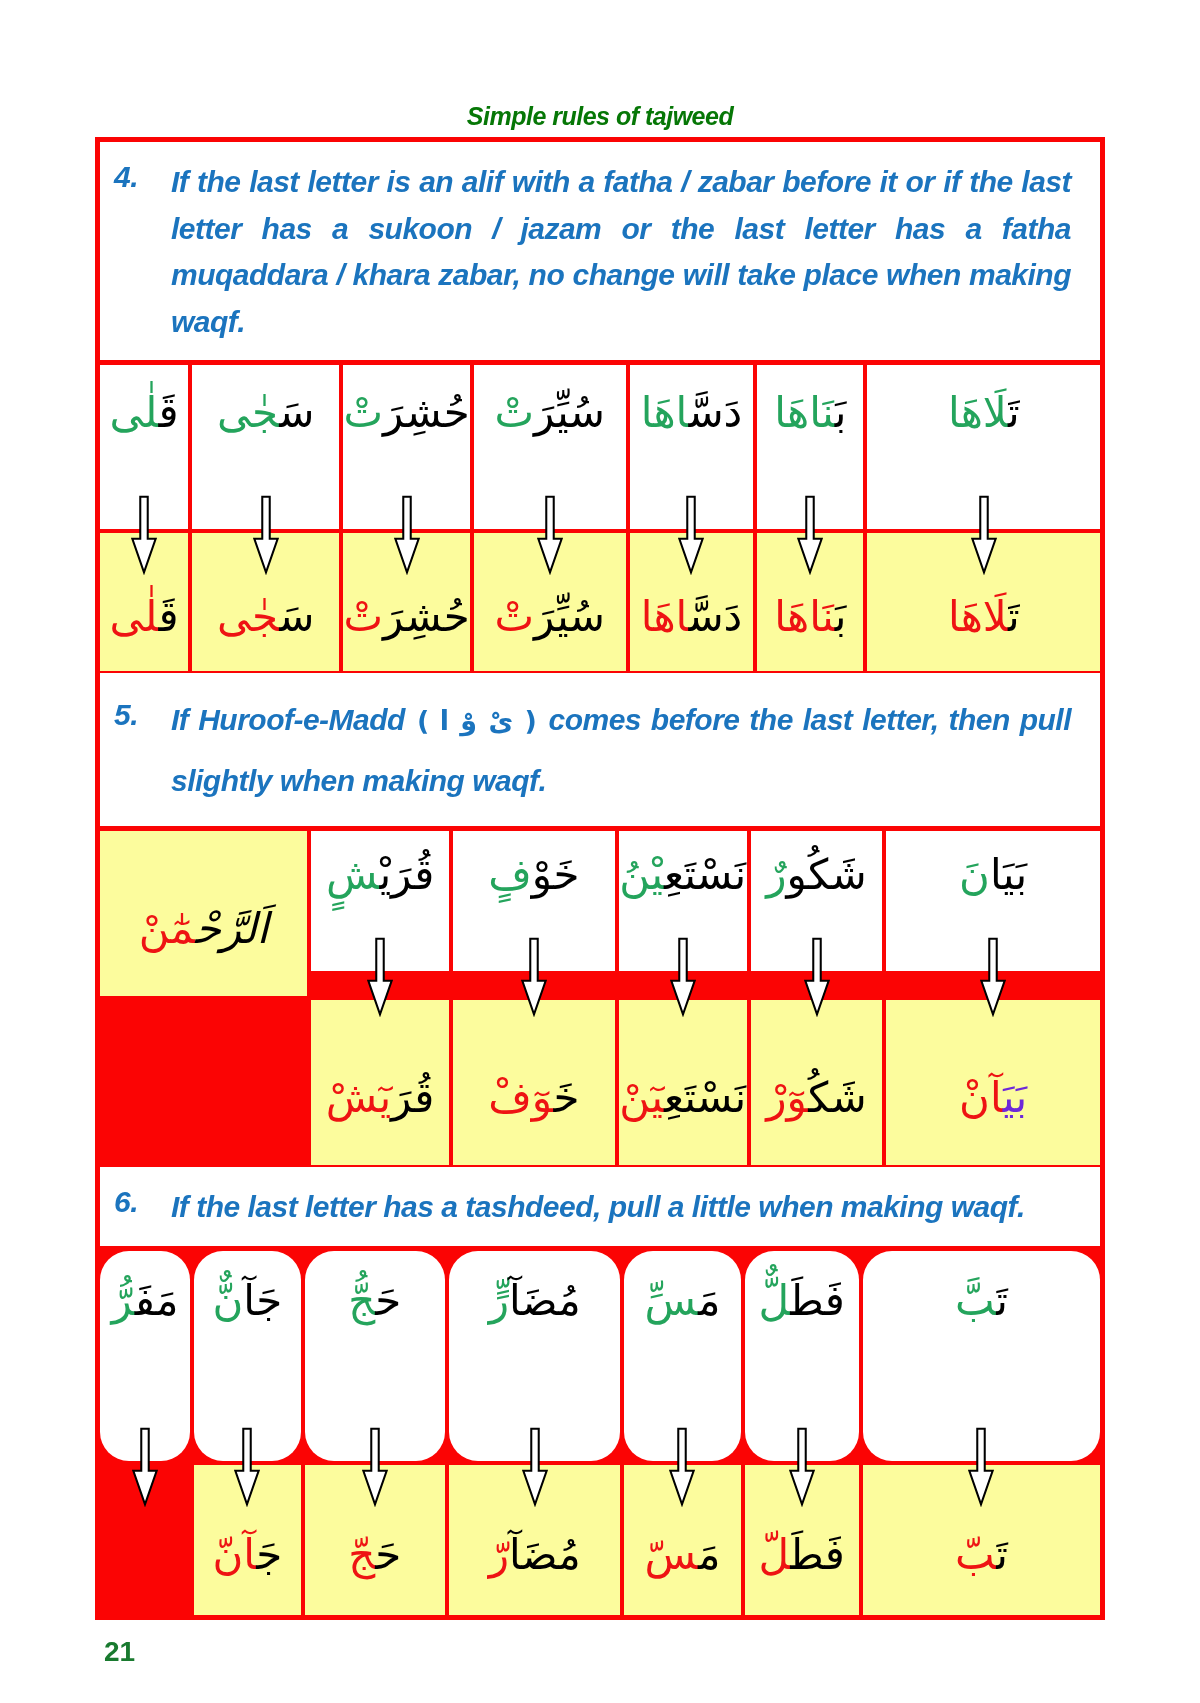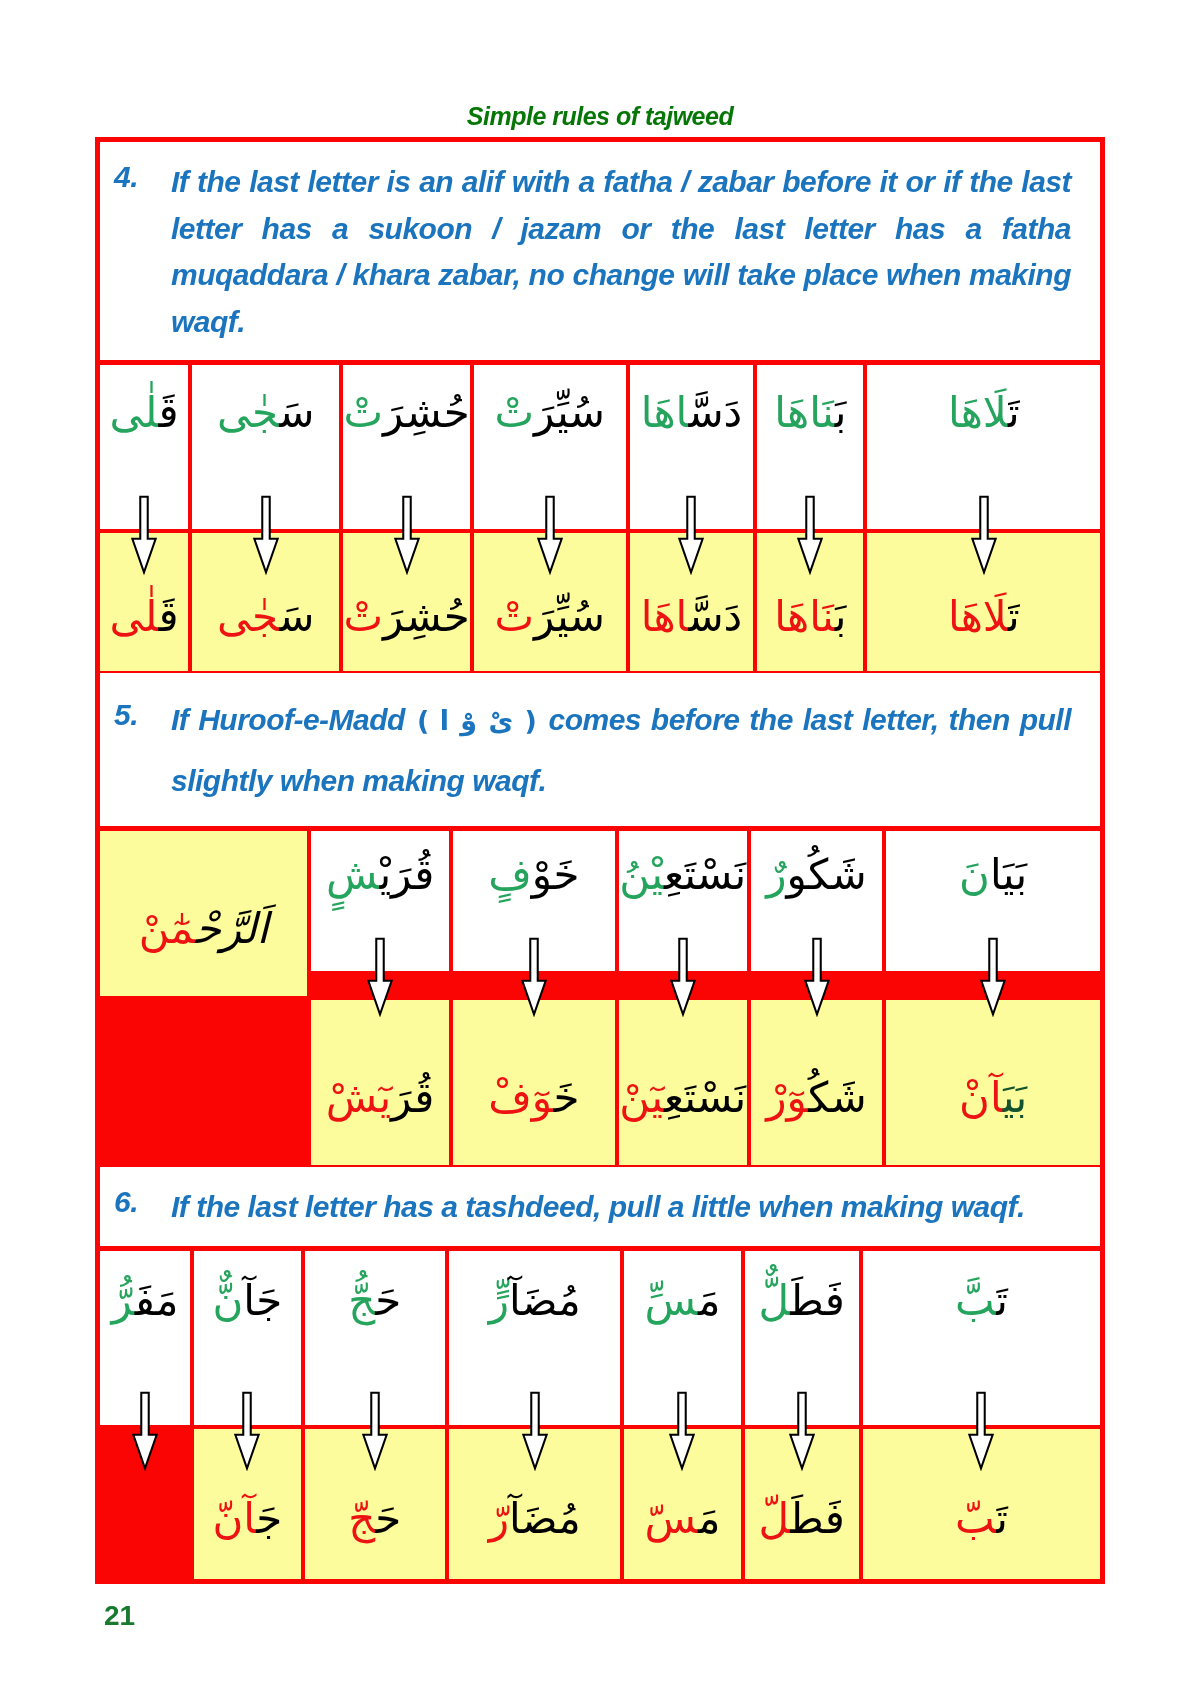--- a/index.html
+++ b/index.html
@@ -67,21 +67,21 @@
   }
   .cell-after{
     background:var(--c-yellow,#fcfc9d);
     align-items:center;
     padding-top:30px;
   }
   .s0 .cell-before{height:164px;}
   .s0 .cell-after{height:138px;}
   .s1 .cell-before{height:140px;padding-top:8px;}
   .s1 .cell-after{height:165px;}
-  .s2 .cell-before{height:174px;padding-top:14px;}
+  .s2 .cell-before{height:210px;padding-top:14px;border-radius:29px;}
   .s2 .cell-after{height:150px;}
   .aw{
     font-family:"DejaVu Sans",sans-serif;
     font-size:42px;
     direction:rtl;
     white-space:nowrap;
     line-height:1.7;
   }
   .arrow{
     position:absolute;
@@ -210,21 +210,21 @@
         <div class="cell cell-before">
           <span class="aw" dir="rtl"><span style="color: rgb(0, 0, 0); margin-top: 8px;">قُرَيْ</span><span style="color: rgb(36, 164, 92);">شٍ</span></span>
           <svg class="arrow" viewBox="0 0 30 84" xmlns="http://www.w3.org/2000/svg">
             <path d="M11 1 H19 V46 H27.5 L15 82 L2.5 46 H11 Z" fill="#ffffff" stroke="#000000" stroke-width="2.2"></path>
           </svg>
         </div>
         <div class="cell cell-after">
           <span class="aw" dir="rtl"><span style="color: rgb(0, 0, 0); font-style: italic;">اَلرَّحْ</span><span style="color: rgb(238, 19, 19);">مٰٓنْ</span></span>
         </div>
         <div class="cell cell-after">
-          <span class="aw" dir="rtl"><span style="color: #14532d;">بَيَ</span><span style="color: rgb(238, 19, 19);">آنْ</span></span>
+          <span class="aw" dir="rtl"><span style="color: #6d28d9;">بَيَ</span><span style="color: rgb(238, 19, 19);">آنْ</span></span>
         </div>
         <div class="cell cell-after">
           <span class="aw" dir="rtl"><span style="color: rgb(0, 0, 0);">شَكُ</span><span style="color: rgb(238, 19, 19);">وٓرْ</span></span>
         </div>
         <div class="cell cell-after">
           <span class="aw" dir="rtl"><span style="color: rgb(0, 0, 0);">نَسْتَعِ</span><span style="color: rgb(238, 19, 19);">يٓنْ</span></span>
         </div>
         <div class="cell cell-after">
           <span class="aw" dir="rtl"><span style="color: rgb(0, 0, 0);">خَ</span><span style="color: rgb(238, 19, 19);">وٓفْ</span></span>
         </div>

